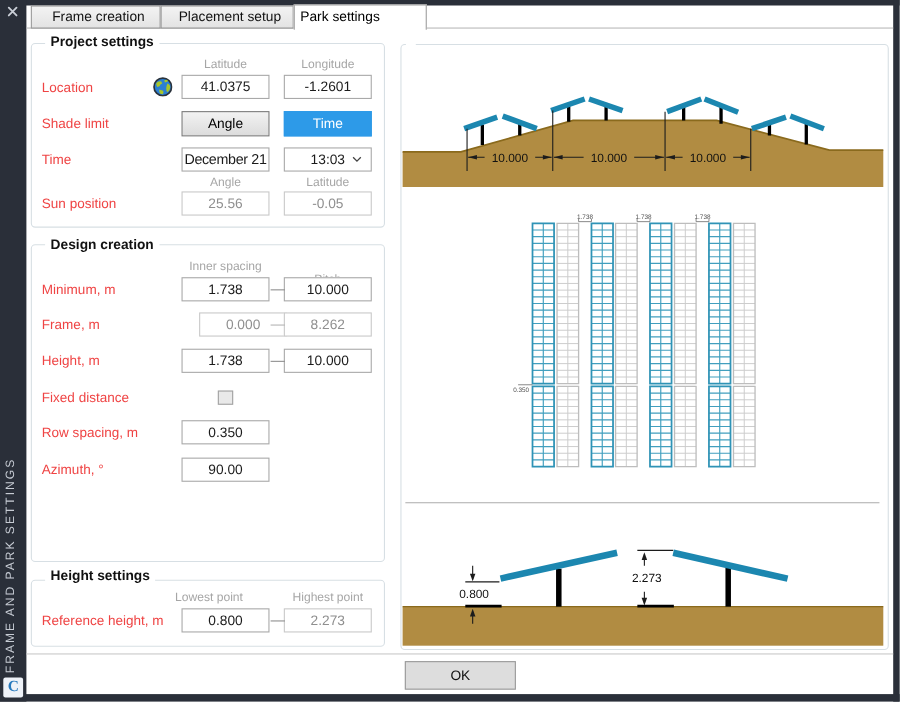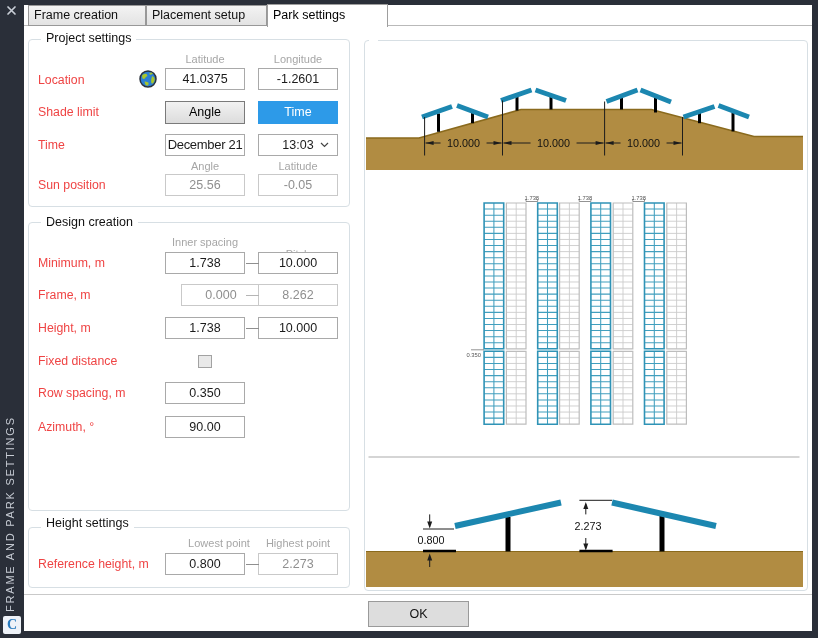--- a/index.html
+++ b/index.html
@@ -2,23 +2,23 @@
 <html><head><meta charset="utf-8"><style>
 *{margin:0;padding:0;box-sizing:border-box}
 html,body{width:818px;height:638px;overflow:hidden}
 body{font-family:"Liberation Sans",sans-serif;background:#fff;position:relative}
 .abs{position:absolute}
 .lbl{position:absolute;font-size:12.3px;color:#ef4444;white-space:nowrap}
 .glbl{position:absolute;font-size:11px;color:#a6a6a6;white-space:nowrap;text-align:center}
 .inp{position:absolute;width:80px;height:22px;border:1px solid #a9a9a9;background:#fff;font-size:12.5px;color:#1b1b1b;text-align:center;line-height:20px;white-space:nowrap}
 .inp.dis{border-color:#c9c9c9;color:#8f8f8f}
 .grp{position:absolute;border:1px solid #d7dfe4;border-radius:4px}
-.gtitle{position:absolute;font-size:12.5px;font-weight:normal;color:#111;background:#fff;padding:0 5px;white-space:nowrap}
+.gtitle{position:absolute;font-size:12.5px;font-weight:bold;color:#111;background:#fff;padding:0 5px;white-space:nowrap}
 .conn{position:absolute;height:1px;background:#8f8f8f;width:13px}
-.tab{position:absolute;top:5px;height:21px;background:linear-gradient(#f3f3f3,#e3e3e3);border:1px solid #989898;font-size:12.5px;color:#111;text-align:left;padding-left:5px;line-height:19px}
+.tab{position:absolute;top:5px;height:21px;background:linear-gradient(#f3f3f3,#e3e3e3);border:1px solid #989898;font-size:12.5px;color:#111;text-align:center;padding-left:5px;line-height:19px}
 </style></head>
 <body>
 
 <div class="abs" style="left:0;top:0;width:818px;height:5px;background:#2a2f39"></div>
 <div class="abs" style="left:812px;top:0;width:6px;height:638px;background:#2a2f39"></div>
 <div class="abs" style="left:0;top:631px;width:818px;height:7px;background:#2a2f39"></div>
 <div class="abs" style="left:0;top:0;width:24px;height:638px;background:#2a2f39"></div>
 
 <svg class="abs" style="left:6px;top:5px" width="11" height="11" viewBox="0 0 11 11">
     <path d="M2,2L9,9M9,2L2,9" stroke="#c9ced6" stroke-width="1.7" stroke-linecap="round"></path>
@@ -80,21 +80,21 @@
 <div class="conn" style="left:246px;top:328px"></div>
 <div class="lbl" style="left:38px;top:354px">Fixed distance</div>
 <div class="abs" style="left:198px;top:355px;width:14px;height:13px;background:#e9e9e9;border:1.5px solid #a2a2a2"></div>
 <div class="lbl" style="left:38px;top:386px">Row spacing, m</div>
 <div class="inp" style="left:165px;top:382px">0.350</div>
 <div class="lbl" style="left:38px;top:420px">Azimuth, °</div>
 <div class="inp" style="left:165px;top:416px">90.00</div>
 
 <div class="grp" style="left:28px;top:527px;width:322px;height:61px"></div>
 <div class="gtitle" style="left:41px;top:516px">Height settings</div>
-<div class="glbl" style="left:179px;top:537px;width:80px">Lowest point</div>
+<div class="glbl" style="left:150px;top:537px;width:80px">Lowest point</div>
 <div class="glbl" style="left:258px;top:537px;width:80px">Highest point</div>
 <div class="lbl" style="left:38px;top:557px">Reference height, m</div>
 <div class="inp" style="left:165px;top:553px">0.800</div>
 <div class="inp dis" style="left:258px;top:553px">2.273</div>
 <div class="conn" style="left:246px;top:564px"></div>
 
 <div class="abs" style="left:24px;top:594px;width:788px;height:1px;background:#c9c9c9"></div>
 <div class="abs" style="left:368px;top:601px;width:101px;height:26px;background:#ddd;border:1px solid #9a9a9a;font-size:12.5px;text-align:center;line-height:24px;color:#111">OK</div>
 
 <div class="abs" style="left:369px;top:40px;width:9px;height:1px;background:#fff;z-index:2"></div>

